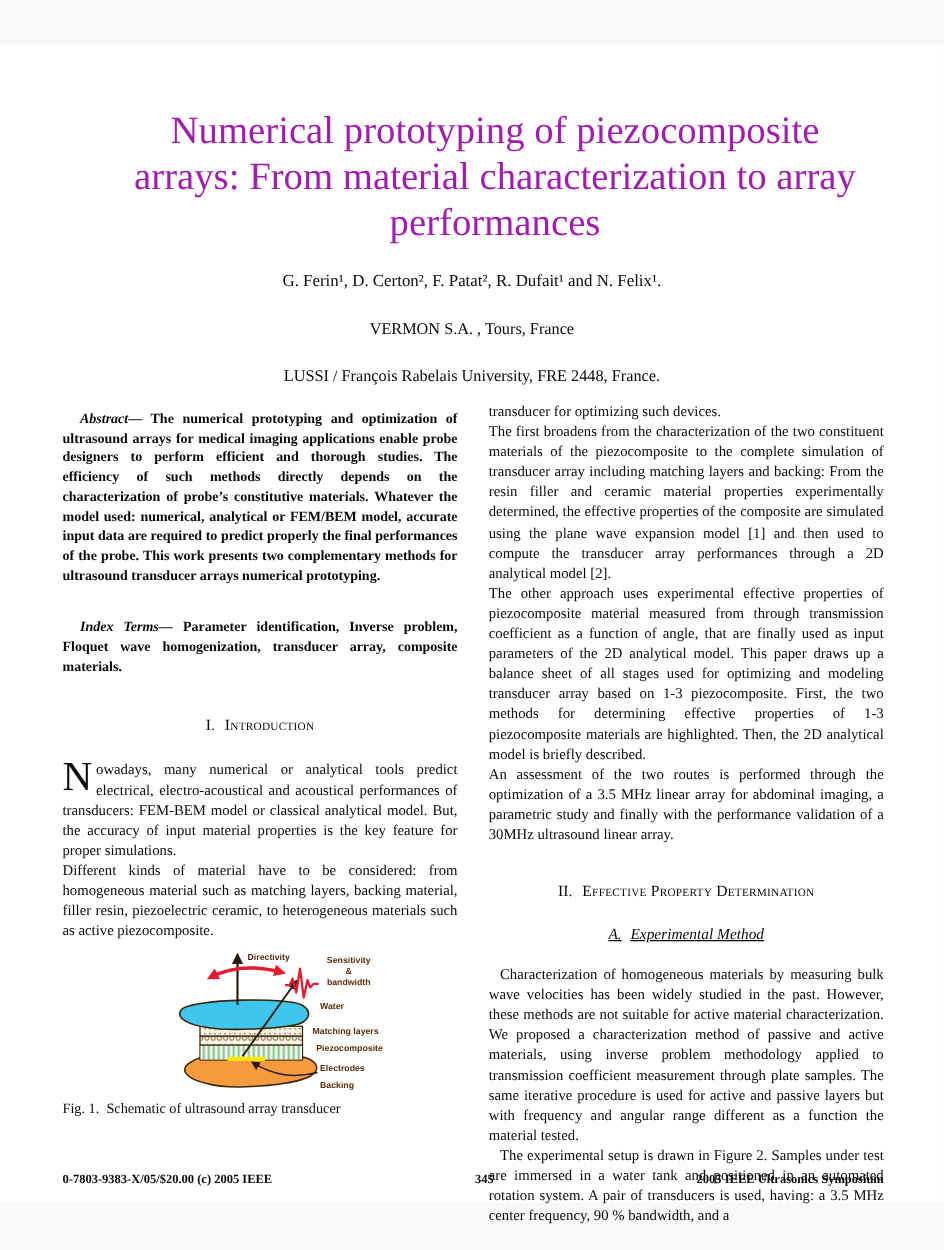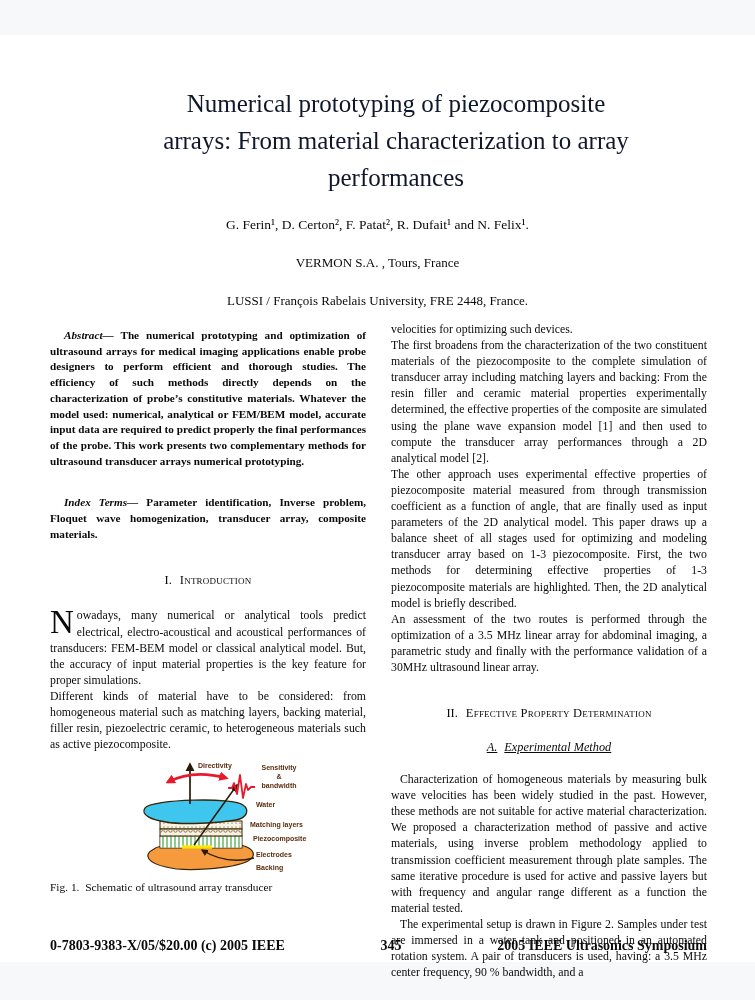--- a/index.html
+++ b/index.html
@@ -20,24 +20,24 @@
     position: absolute;
     top: 35px;
     left: 0;
     width: 755px;
     height: 927px;
     background: #ffffff;
   }
   
   .head { text-align: center; padding-top: 50px; }
   .title {
-    font-size: 25px;
+    font-size: 31px;
     line-height: 37px;
     font-weight: normal;
-    color: #0f172a;
+    color: #a21caf;
     padding-left: 37px;
   }
   .authors { margin-top: 21px; font-size: 13.5px; }
   .affil   { margin-top: 22px; font-size: 13px; }
   
   .columns {
     display: flex;
     gap: 25px;
     padding: 12px 48px 0 50px;
     text-align: justify;
@@ -100,21 +100,21 @@
     fill: #5b2d0e;
   }
   
   .footer {
     position: absolute;
     top: 903px;
     left: 50px;
     right: 48px;
     display: flex;
     justify-content: space-between;
-    font-size: 14px;
+    font-size: 10px;
     font-weight: bold;
   }
 </style>
 </head>
 <body>
 
 <div class="canvas">
   <div class="paper">
 
     <div class="head">
@@ -193,21 +193,21 @@
             <text class="fig-label" x="115" y="84">Piezocomposite</text>
             <text class="fig-label" x="118" y="100">Electrodes</text>
             <text class="fig-label" x="118" y="113">Backing</text>
           </svg>
           <figcaption>Fig. 1.&nbsp; Schematic of ultrasound array transducer</figcaption>
         </figure>
 
       </div>
 
       <div class="col col-right">
-        <p class="body">velocities for optimizing such devices.</p>
+        <p class="body">transducer for optimizing such devices.</p>
         <p class="body">The first broadens from the characterization of the two constituent materials of the piezocomposite to the complete simulation of transducer array including matching layers and backing: From the resin filler and ceramic material properties experimentally determined, the effective properties of the composite are simulated using the plane wave expansion model [1] and then used to compute the transducer array performances through a 2D analytical model [2].</p>
         <p class="body">The other approach uses experimental effective properties of piezocomposite material measured from through transmission coefficient as a function of angle, that are finally used as input parameters of the 2D analytical model. This paper draws up a balance sheet of all stages used for optimizing and modeling transducer array based on 1-3 piezocomposite. First, the two methods for determining effective properties of 1-3 piezocomposite materials are highlighted. Then, the 2D analytical model is briefly described.</p>
         <p class="body">An assessment of the two routes is performed through the optimization of a 3.5 MHz linear array for abdominal imaging, a parametric study and finally with the performance validation of a 30MHz ultrasound linear array.</p>
 
         <h2 class="sec"><span class="num">II.</span><span class="sc">Effective Property Determination</span></h2>
         <h3 class="subsec"><span class="num">A.</span><span>Experimental Method</span></h3>
 
         <p class="body indent2">Characterization of homogeneous materials by measuring bulk wave velocities has been widely studied in the past. However, these methods are not suitable for active material characterization. We proposed a characterization method of passive and active materials, using inverse problem methodology applied to transmission coefficient measurement through plate samples. The same iterative procedure is used for active and passive layers but with frequency and angular range different as a function the material tested.</p>
         <p class="body indent2">The experimental setup is drawn in Figure 2. Samples under test are immersed in a water tank and positioned in an automated rotation system. A pair of transducers is used, having: a 3.5 MHz center frequency, 90 % bandwidth, and a</p>
       </div>

